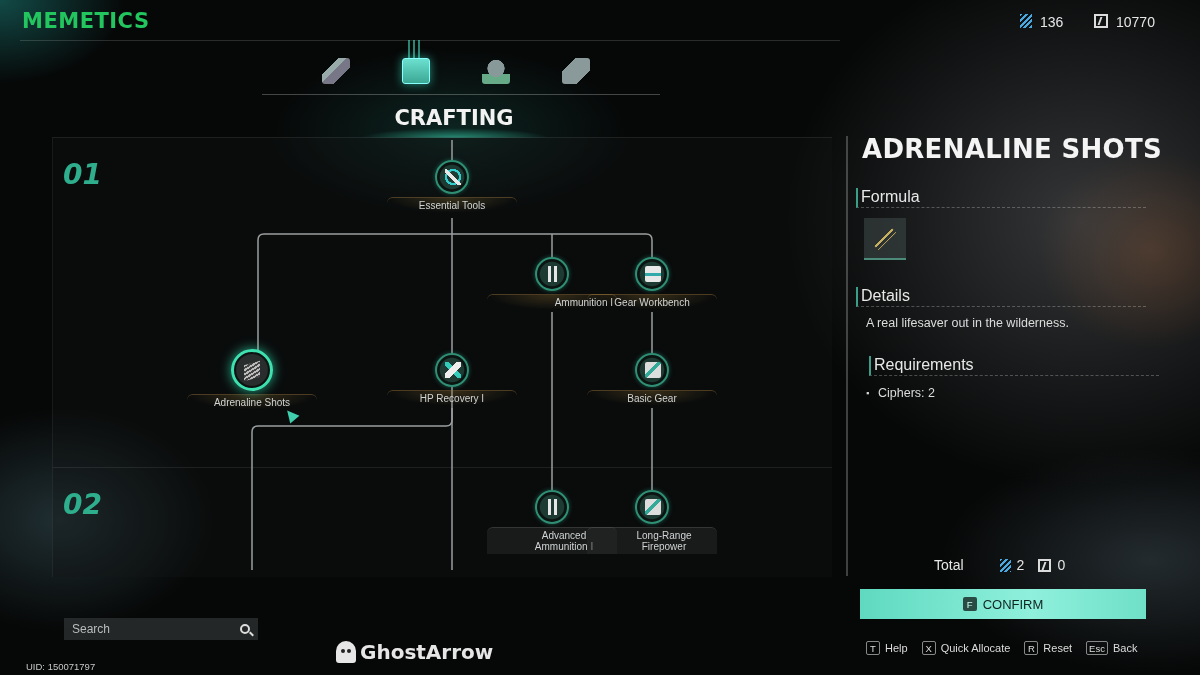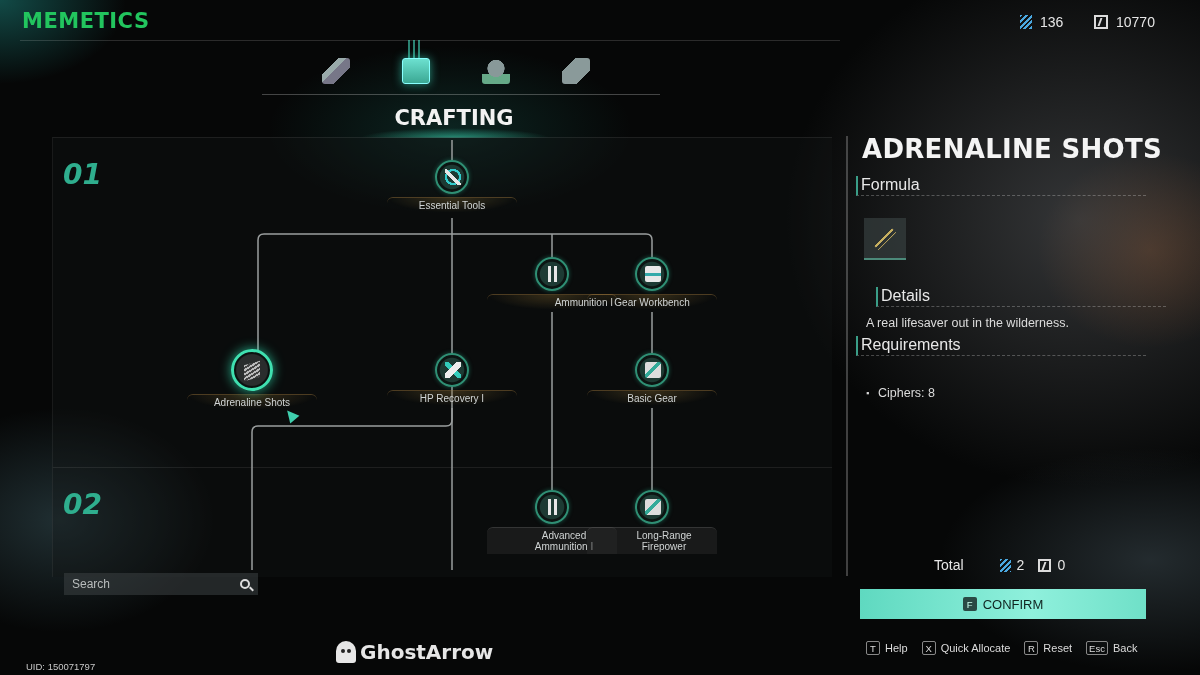--- a/index.html
+++ b/index.html
@@ -19,21 +19,21 @@
   }
 
   
   .app-title {
     position: absolute; left: 22px; top: 9px;
     font-size: 21px; font-weight: bold; letter-spacing: 0.5px;
     color: #22c55e; font-family: "DejaVu Sans", sans-serif;
   }
   .header-rule { position: absolute; left: 20px; top: 40px; width: 820px; height: 1px; background: rgba(255,255,255,0.15); }
 
-  .currency { position: absolute; top: 14px; display: flex; align-items: center; gap: 8px; font-size: 14px; color: #e6e6e6; }
+  .currency { position: absolute; top: 14px; display: flex; gap: 8px; font-size: 14px; color: #e6e6e6; }
   .cur-ciphers { left: 1020px; }
   .cur-credits { left: 1094px; }
   .ico-cipher { width: 12px; height: 14px; background: repeating-linear-gradient(135deg, #4aa8e0 0 2px, transparent 2px 4px); }
   .ico-credit { width: 14px; height: 14px; border: 2px solid #dcdcdc; position: relative; }
   .ico-credit::after { content: ""; position: absolute; left: 3px; top: 1px; width: 4px; height: 8px; border-left: 2px solid #dcdcdc; transform: skewX(-20deg); }
 
   
   .tabs { position: absolute; left: 300px; top: 50px; width: 360px; height: 44px; }
   .tab { position: absolute; top: 0; width: 36px; height: 40px; cursor: pointer; }
   .tab .glyph { position: absolute; left: 4px; top: 8px; width: 28px; height: 26px; border-radius: 3px; }
@@ -81,40 +81,40 @@
   .g-ammo { background: linear-gradient(90deg, transparent 20%, #e6e6e6 20% 40%, transparent 40% 55%, #e6e6e6 55% 75%, transparent 75%); border-radius: 4px 4px 0 0; }
   .g-bench { background: linear-gradient(#e8e8e8 0 45%, #3aa 45% 60%, #e8e8e8 60%); border-radius: 2px; }
   .g-shot { background: repeating-linear-gradient(160deg, #bbb 0 2px, #444 2px 4px); transform: skewY(-15deg); }
   .g-hp { background: linear-gradient(135deg, transparent 35%, #eee 35% 65%, transparent 65%), linear-gradient(45deg, transparent 40%, #3cb 40% 60%, transparent 60%); }
   .g-gear { background: linear-gradient(135deg, #ddd 0 40%, #3a9 40% 55%, #ddd 55%); border-radius: 2px; }
 
   .cursor { position: absolute; left: 285px; top: 409px; width: 0; height: 0; border-left: 6px solid transparent; border-right: 6px solid transparent; border-bottom: 12px solid #3fcfae; transform: rotate(-40deg); }
 
   
   .search {
-    position: absolute; left: 64px; top: 573px; width: 194px; height: 22px;
+    position: absolute; left: 64px; top: 618px; width: 194px; height: 22px;
     background: rgba(60,66,68,0.55); display: flex; align-items: center; justify-content: space-between; padding: 0 8px;
   }
   .search input { background: transparent; border: none; outline: none; color: #ccc; font-size: 12px; width: 150px; font-family: "Liberation Sans", sans-serif; }
   .search input::placeholder { color: #b8bcbc; }
   .search-icon { width: 10px; height: 10px; border: 2px solid #ddd; border-radius: 50%; position: relative; }
   .search-icon::after { content: ""; position: absolute; left: 7px; top: 7px; width: 5px; height: 2px; background: #ddd; transform: rotate(45deg); }
 
   .uid { position: absolute; left: 26px; top: 661px; font-size: 9.5px; color: #c8c8c8; }
 
   .watermark { position: absolute; left: 328px; top: 640px; display: flex; align-items: center; gap: 4px; font-size: 20px; font-weight: bold; color: #e6e6e6; font-family: "DejaVu Sans", sans-serif; padding-left: 8px; }
   .ghost-icon { width: 20px; height: 22px; background: #e6e6e6; border-radius: 10px 10px 3px 3px; position: relative; }
   .ghost-icon::before, .ghost-icon::after { content: ""; position: absolute; top: 8px; width: 4px; height: 4px; background: #222; border-radius: 50%; }
   .ghost-icon::before { left: 5px; } .ghost-icon::after { left: 11px; }
 
   
   .panel-rule { position: absolute; left: 846px; top: 136px; width: 2px; height: 440px; background: rgba(200,200,200,0.3); }
   .detail-title { position: absolute; left: 862px; top: 134px; font-size: 26px; font-weight: bold; color: #f4f4f4; font-family: "DejaVu Sans", sans-serif; letter-spacing: 0.3px; }
   .sec-head { position: absolute; left: 856px; width: 290px; font-size: 16px; color: #e8e8e8; padding-left: 3px; border-left: 2px solid #3a9e88; border-bottom: 1px dashed rgba(255,255,255,0.25); padding-bottom: 1px; }
-  .sh-formula { top: 176px; } .sh-details { top: 287px; margin-left: 20px; } .sh-req { top: 336px; }
+  .sh-formula { top: 188px; } .sh-details { top: 287px; } .sh-req { top: 356px; margin-left: 13px; }
   .formula-slot { position: absolute; left: 864px; top: 218px; width: 42px; height: 42px; background: rgba(60,70,70,0.6); border-bottom: 2px solid #4c8a7a; cursor: pointer; }
   .formula-icon { position: absolute; left: 10px; top: 10px; width: 22px; height: 22px; background: repeating-linear-gradient(135deg, transparent 0 3px, #c8b060 3px 5px); clip-path: polygon(20% 100%, 100% 20%, 80% 0%, 0% 80%); }
   .details-text { position: absolute; left: 866px; top: 316px; font-size: 12.5px; color: #dcdcdc; }
   .req-list { position: absolute; left: 866px; top: 384px; width: 270px; list-style: none; font-size: 12.5px; color: #dcdcdc; line-height: 18px; }
   .req-list li { padding-left: 12px; position: relative; }
   .req-list li::before { content: "▪"; position: absolute; left: 0; font-size: 9px; }
 
   .total { position: absolute; left: 934px; top: 557px; display: flex; align-items: center; gap: 6px; font-size: 14px; color: #e6e6e6; }
   .total .lbl { margin-right: 30px; }
   .total .ico-cipher { width: 11px; height: 13px; }
@@ -256,21 +256,21 @@
 <div class="sec-head sh-formula">Formula</div>
 <div class="formula-slot">
   <span class="formula-icon"></span>
 </div>
 
 <div class="sec-head sh-details">Details</div>
 <div class="details-text">A real lifesaver out in the wilderness.</div>
 
 <div class="sec-head sh-req">Requirements</div>
 <ul class="req-list">
-  <li>Ciphers:  8</li>
+  <li>Ciphers:  2</li>
 </ul>
 
 <div class="total">
   <span class="lbl">Total</span>
   <span class="ico-cipher"></span>
   <span>2</span>
   <span class="ico-credit"></span>
   <span>0</span>
 </div>
 

